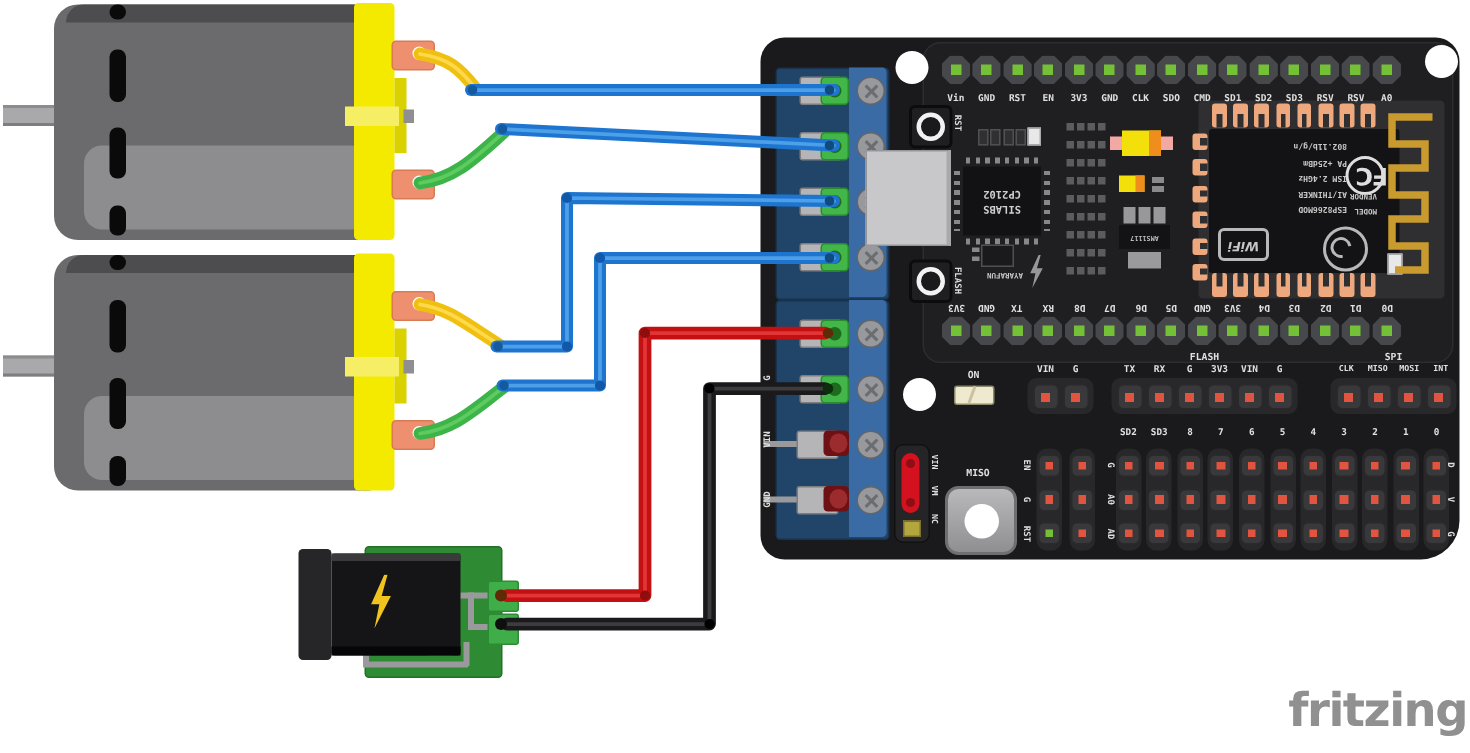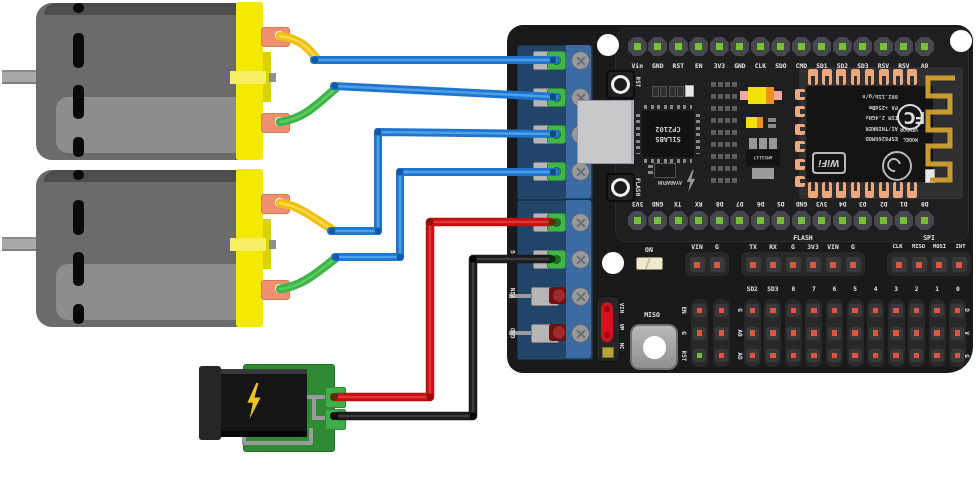--- a/index.html
+++ b/index.html
@@ -936,13 +936,14 @@
     <circle cx="553" cy="60" r="3.2" fill="#114a7d"></circle>
     <circle cx="553" cy="97" r="3.2" fill="#114a7d"></circle>
     <circle cx="553" cy="134" r="3.2" fill="#114a7d"></circle>
     <circle cx="553" cy="172" r="3.2" fill="#114a7d"></circle>
     <circle cx="552" cy="222" r="3.5" fill="#5f2a06"></circle>
     <circle cx="552" cy="259" r="3.5" fill="#0c2e0c"></circle>
     <circle cx="334" cy="397" r="4" fill="#5f2a06"></circle>
     <circle cx="334" cy="416" r="4" fill="#0f0f0f"></circle>
   </svg>
 
+  <div class="wm">fritzing</div>
 </div>
 
 </body></html>

